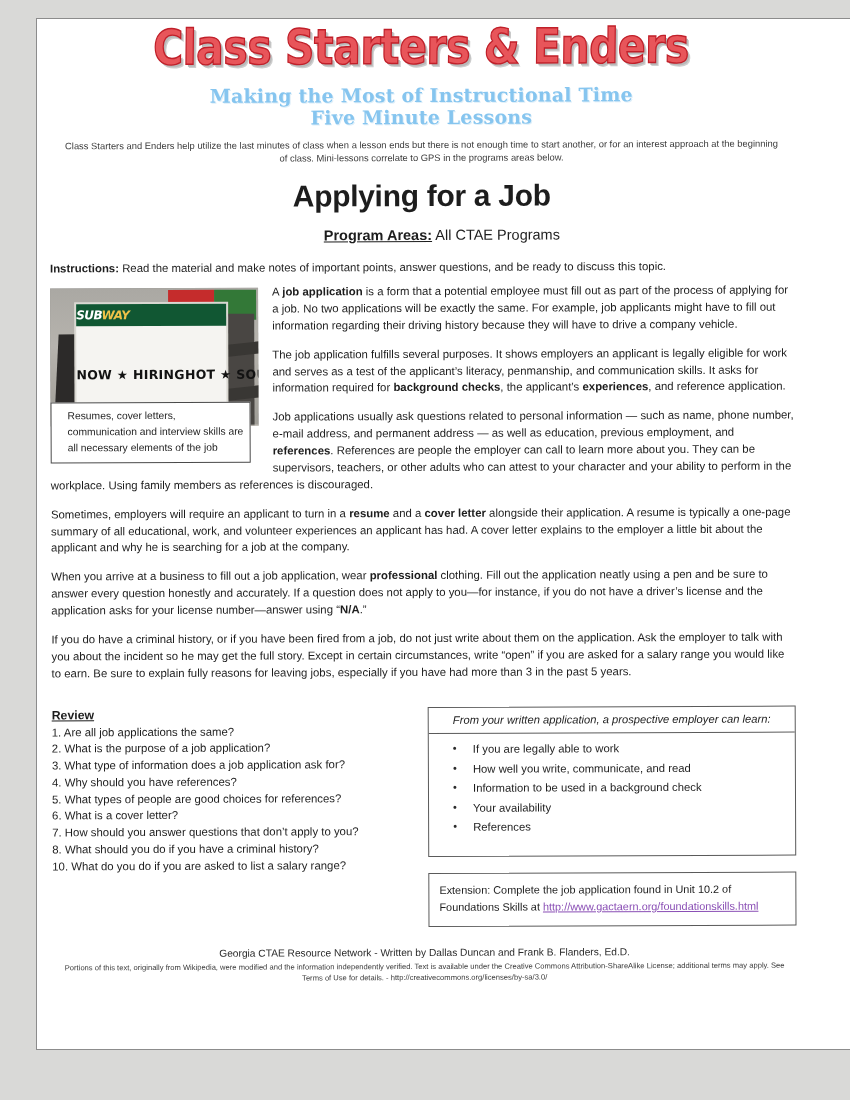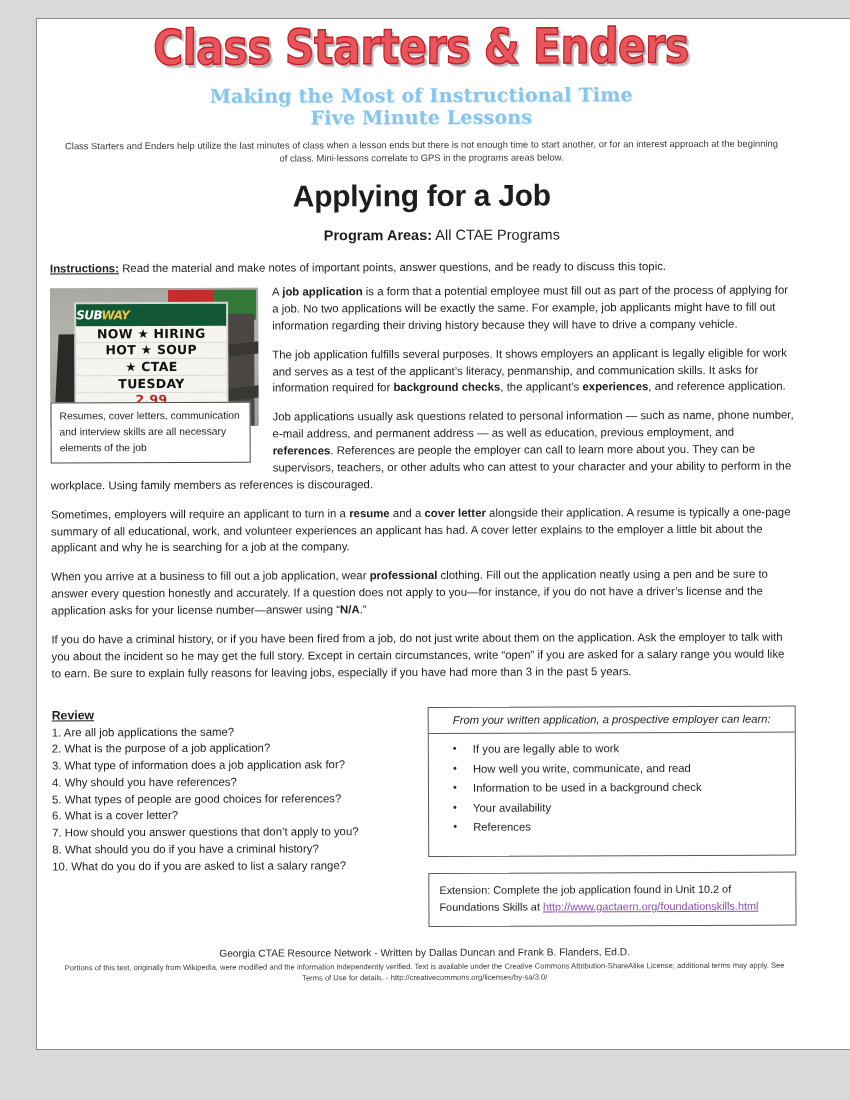--- a/index.html
+++ b/index.html
@@ -84,30 +84,30 @@
     letter-spacing: -0.3px;
   }
   .program-line {
     text-align: center;
     font-size: 14.5px;
     color: #1d1d1d;
     margin-top: 14px;
   }
   .program-line .lbl {
     font-weight: bold;
+    text-decoration: underline;
     padding-left: 40px;
   }
   .instructions {
     margin: 18px 14px 0 14px;
     font-size: 11.4px;
     color: #1d1d1d;
   }
   .instructions .lbl {
     font-weight: bold;
-    text-decoration: underline;
   }
 
   
   .content {
     margin: 10px 14px 0 14px;
     position: relative;
   }
   .figure {
     float: left;
     width: 208px;
@@ -154,34 +154,34 @@
     display:flex; align-items:center; justify-content:flex-start;
   }
   .ph-sub {
     font-family:"DejaVu Sans", sans-serif; font-weight:bold; font-size:12px;
     font-style: italic; letter-spacing:-0.5px;
   }
   .ph-sub .w { color:#ffffff; }
   .ph-sub .y { color:#f2c13c; }
   .ph-rows {
     position:absolute; left:0; top:22px; width:100%; height:100px;
-    display:flex; flex-direction:column;
+    display:flex; 
   }
   .ph-row {
     flex:1; display:flex; align-items:center; justify-content:center;
     font-family:"DejaVu Sans", sans-serif; font-weight:bold;
     font-size:12.5px; color:#141414; letter-spacing:0.3px;
     border-bottom:1px solid #ddd9d1; line-height:1;
     white-space:nowrap;
   }
   .caption {
     border: 1px solid #4a4a4a;
     border-top: none;
     background: #ffffff;
-    padding: 5px 6px 6px 8px;
+    padding: 5px 6px 6px 16px;
     font-size: 10.3px;
     color: #1d1d1d;
     line-height: 1.55;
     margin-top: -24px;
     position: relative;
     z-index: 3;
     width: 200px;
     box-sizing: border-box;
     border-top: 1px solid #4a4a4a;
   }

